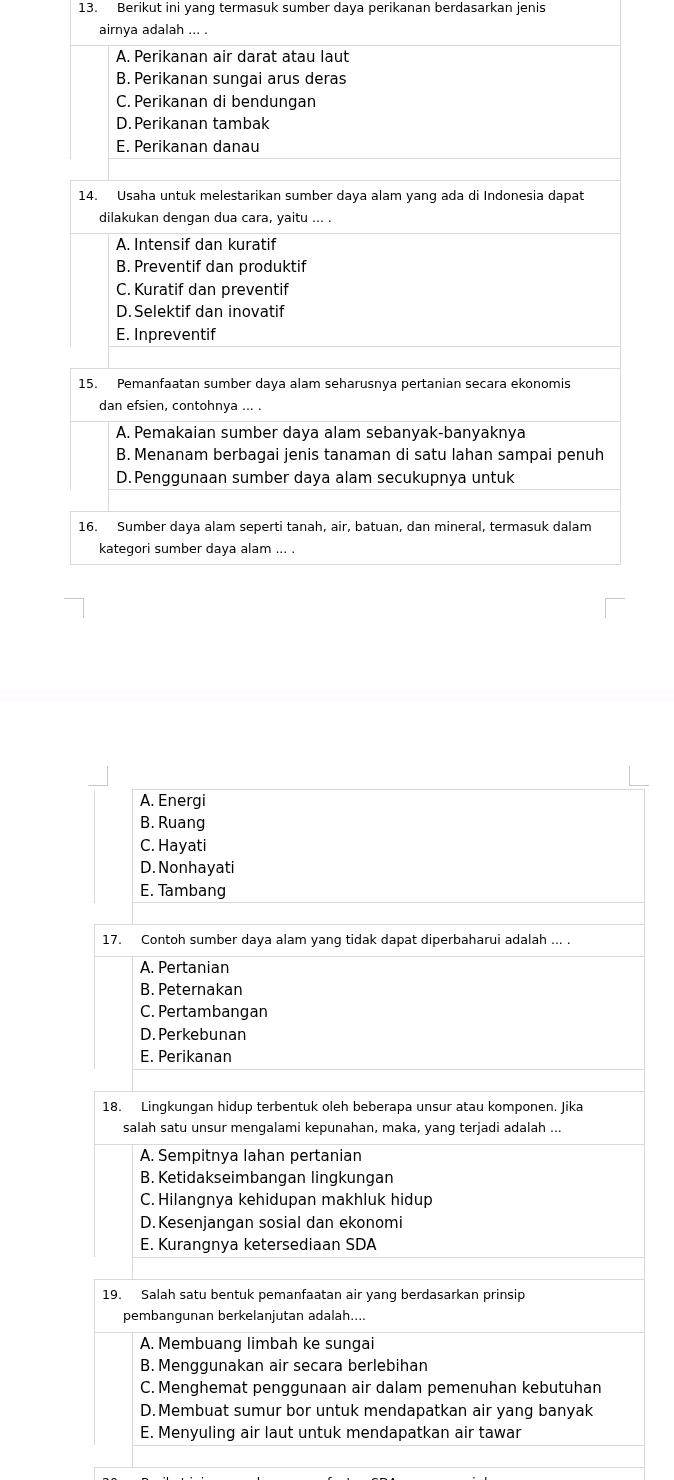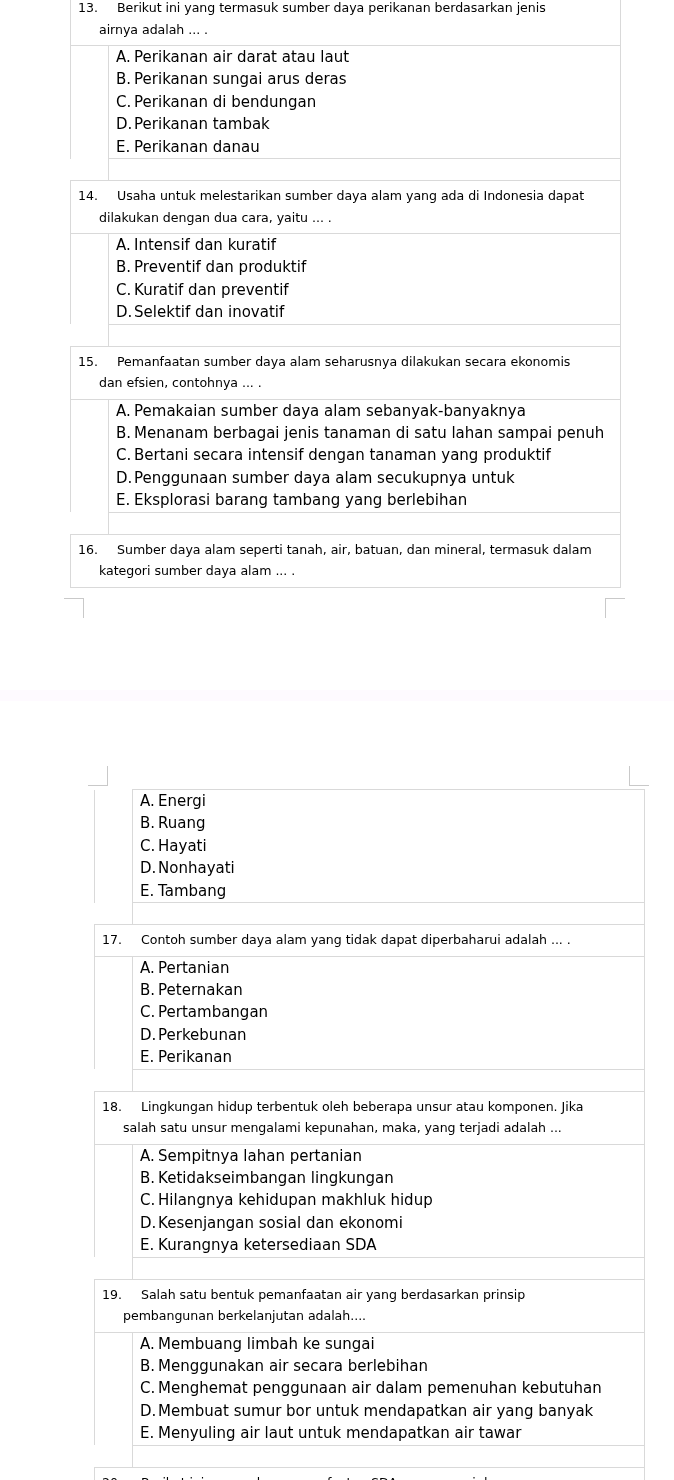--- a/index.html
+++ b/index.html
@@ -195,61 +195,55 @@
         <td class="opt-cell nb-top nb-bottom">
           <span class="opt-letter">C.</span><span>Kuratif dan preventif</span>
         </td>
       </tr>
       <tr class="opt-row">
         <td class="opt-spacer nb-top nb-bottom nb-right"></td>
         <td class="opt-cell nb-top nb-bottom">
           <span class="opt-letter">D.</span><span>Selektif dan inovatif</span>
         </td>
       </tr>
-      <tr class="blank-row">
-        <td class="blank-left"></td>
-        <td></td>
-      </tr>
-
-      <tr class="q-row">
-        <td colspan="2" class="q-cell">
-          <span class="q-text-l1">
-            <span class="q-num">15.</span><span>Pemanfaatan sumber daya alam seharusnya dilakukan secara ekonomis</span>
+      <tr class="opt-row">
+        <td class="opt-spacer nb-top nb-bottom nb-right"></td>
+        <td class="opt-cell nb-top">
+          <span class="opt-letter">E.</span><span>Inpreventif</span>
+        </td>
+      </tr>
+      <tr class="blank-row">
+        <td class="blank-left"></td>
+        <td></td>
+      </tr>
+
+      <tr class="q-row">
+        <td colspan="2" class="q-cell">
+          <span class="q-text-l1">
+            <span class="q-num">15.</span><span>Pemanfaatan sumber daya alam seharusnya pertanian secara ekonomis</span>
           </span>
           <span class="q-text-l2">dan efsien, contohnya ... .</span>
         </td>
       </tr>
       <tr class="opt-row first">
         <td class="opt-spacer nb-top nb-bottom nb-right"></td>
         <td class="opt-cell nb-bottom">
           <span class="opt-letter">A.</span><span>Pemakaian sumber daya alam sebanyak-banyaknya</span>
         </td>
       </tr>
       <tr class="opt-row">
         <td class="opt-spacer nb-top nb-bottom nb-right"></td>
         <td class="opt-cell nb-top nb-bottom">
           <span class="opt-letter">B.</span><span>Menanam berbagai jenis tanaman di satu lahan sampai penuh</span>
         </td>
       </tr>
       <tr class="opt-row">
         <td class="opt-spacer nb-top nb-bottom nb-right"></td>
         <td class="opt-cell nb-top nb-bottom">
-          <span class="opt-letter">C.</span><span>Bertani secara intensif dengan tanaman yang produktif</span>
-        </td>
-      </tr>
-      <tr class="opt-row">
-        <td class="opt-spacer nb-top nb-bottom nb-right"></td>
-        <td class="opt-cell nb-top nb-bottom">
           <span class="opt-letter">D.</span><span>Penggunaan sumber daya alam secukupnya untuk</span>
-        </td>
-      </tr>
-      <tr class="opt-row">
-        <td class="opt-spacer nb-top nb-bottom nb-right"></td>
-        <td class="opt-cell nb-top">
-          <span class="opt-letter">E.</span><span>Eksplorasi barang tambang yang berlebihan</span>
         </td>
       </tr>
       <tr class="blank-row">
         <td class="blank-left"></td>
         <td></td>
       </tr>
 
       <tr class="q-row">
         <td colspan="2" class="q-cell">
           <span class="q-text-l1">

